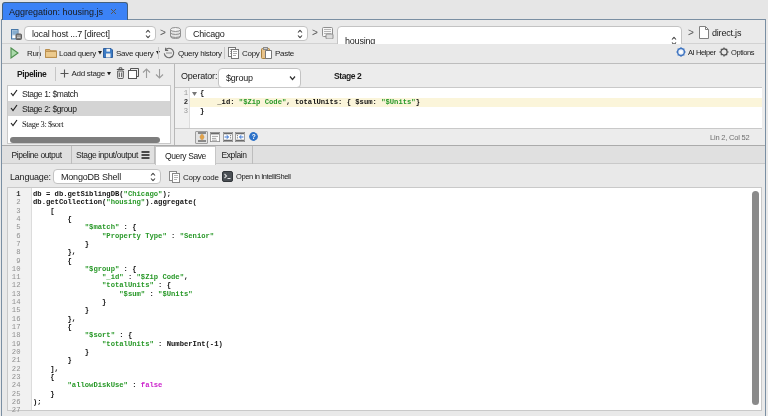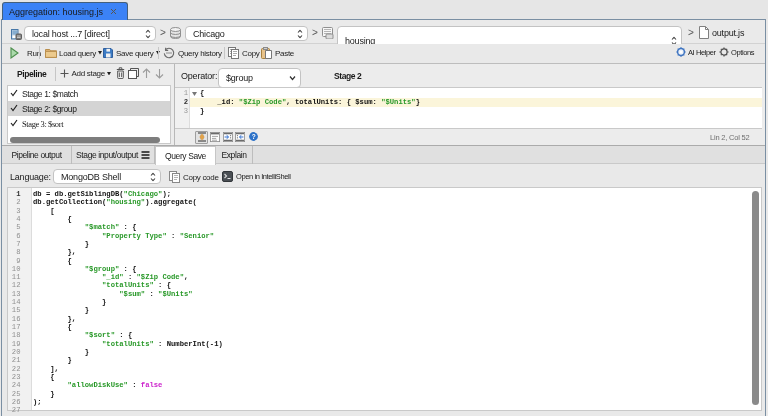--- a/index.html
+++ b/index.html
@@ -77,21 +77,21 @@
   <div class="combo" style="left:337px;top:26px;width:345px;height:29px;">housing
     <svg class="stepper" width="6" height="9" viewBox="0 0 6 9">
         <path d="M1 3 L3 0.8 L5 3 M1 6 L3 8.2 L5 6" fill="none" stroke="#444" stroke-width="1.1"></path>
       </svg>
   </div>
   <div class="crumbgt" style="left:688px;">&gt;</div>
   <svg class="abs" style="left:698px;top:26px" width="12" height="13" viewBox="0 0 12 13">
     <path d="M1.5 0.5 h6 l3 3 v9 h-9 z" fill="#fff" stroke="#808080"></path>
     <path d="M7.5 0.5 v3 h3" fill="none" stroke="#808080"></path>
   </svg>
-  <div class="abs t9" style="left:712px;top:28px;">output.js</div>
+  <div class="abs t9" style="left:712px;top:28px;">direct.js</div>
 
   <div class="abs" style="left:2px;top:44px;width:763px;height:19px;background:#e9e9e9;"></div>
   <div class="hline" style="left:2px;top:63px;width:763px;background:#bdbdbd;"></div>
 
   <div class="tool" style="left:10px;top:47px;gap:8px;">
     <svg width="9" height="12" viewBox="0 0 9 12">
         <path d="M1 1 L8 6 L1 11 z" fill="#abd9ab" stroke="#4d8f4d" stroke-width="1.1"></path>
       </svg>
     <span>Run</span>
   </div>

